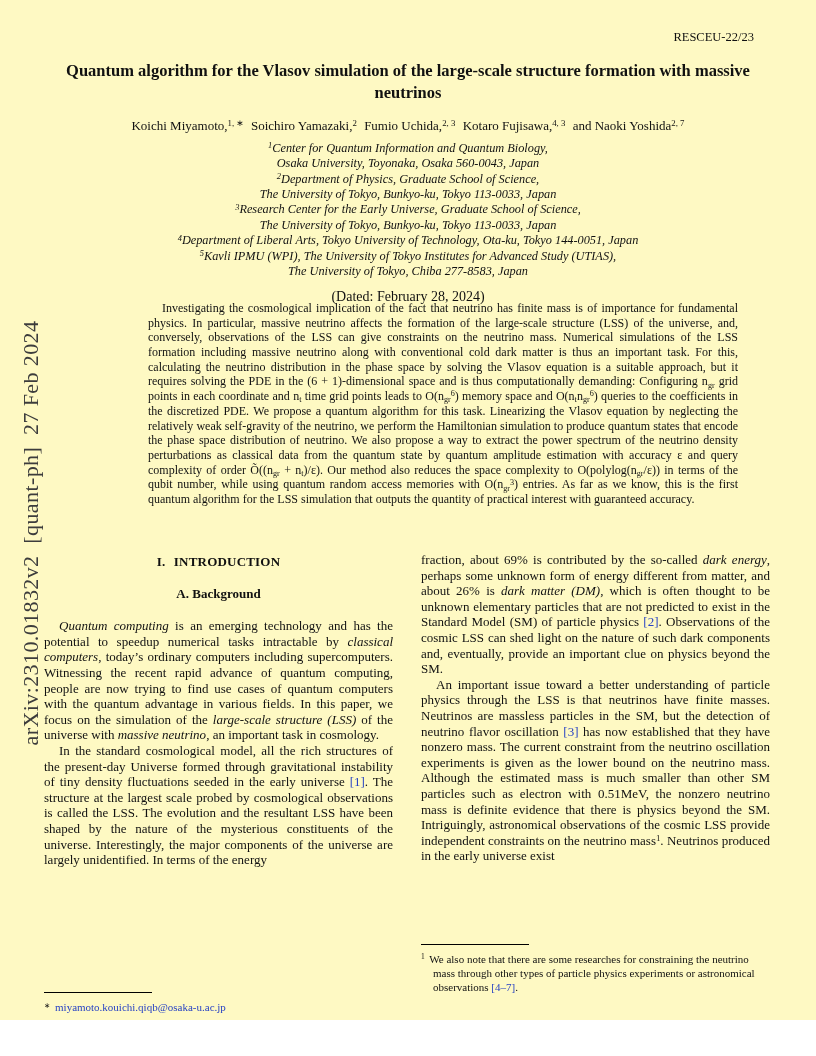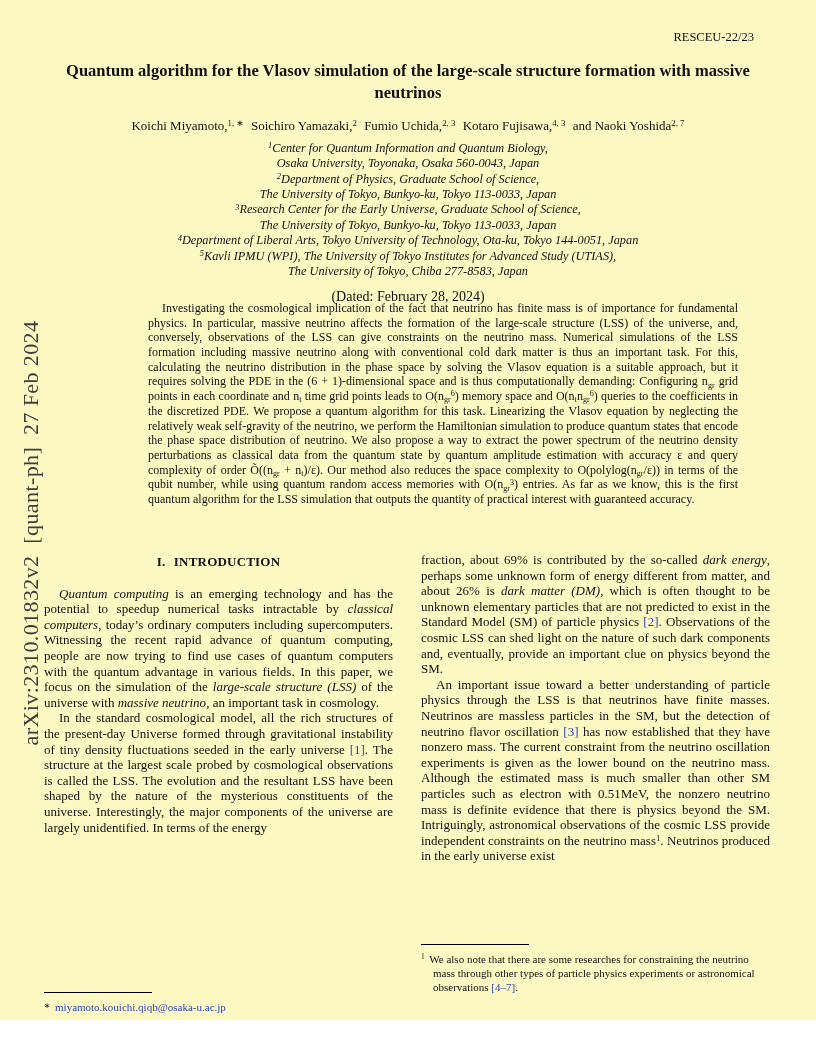--- a/index.html
+++ b/index.html
@@ -119,20 +119,21 @@
   </header>
 
   <section class="abstract">
     <p>Investigating the cosmological implication of the fact that neutrino has finite mass is of importance for fundamental physics. In particular, massive neutrino affects the formation of the large-scale structure (LSS) of the universe, and, conversely, observations of the LSS can give constraints on the neutrino mass. Numerical simulations of the LSS formation including massive neutrino along with conventional cold dark matter is thus an important task. For this, calculating the neutrino distribution in the phase space by solving the Vlasov equation is a suitable approach, but it requires solving the PDE in the (6 + 1)-dimensional space and is thus computationally demanding: Configuring n<sub>gr</sub> grid points in each coordinate and n<sub>t</sub> time grid points leads to O(n<sub>gr</sub><sup>6</sup>) memory space and O(n<sub>t</sub>n<sub>gr</sub><sup>6</sup>) queries to the coefficients in the discretized PDE. We propose a quantum algorithm for this task. Linearizing the Vlasov equation by neglecting the relatively weak self-gravity of the neutrino, we perform the Hamiltonian simulation to produce quantum states that encode the phase space distribution of neutrino. We also propose a way to extract the power spectrum of the neutrino density perturbations as classical data from the quantum state by quantum amplitude estimation with accuracy ε and query complexity of order Õ((n<sub>gr</sub> + n<sub>t</sub>)/ε). Our method also reduces the space complexity to O(polylog(n<sub>gr</sub>/ε)) in terms of the qubit number, while using quantum random access memories with O(n<sub>gr</sub><sup>3</sup>) entries. As far as we know, this is the first quantum algorithm for the LSS simulation that outputs the quantity of practical interest with guaranteed accuracy.</p>
   </section>
 
   <div class="columns">
 
     <div class="col">
       <h2 class="sec-heading">I. INTRODUCTION</h2>
+      <h3 class="subsec-heading">A. Background</h3>
       <p class="para"><em>Quantum computing</em> is an emerging technology and has the potential to speedup numerical tasks intractable by <em>classical computers</em>, today’s ordinary computers including supercomputers. Witnessing the recent rapid advance of quantum computing, people are now trying to find use cases of quantum computers with the quantum advantage in various fields. In this paper, we focus on the simulation of the <em>large-scale structure (LSS)</em> of the universe with <em>massive neutrino</em>, an important task in cosmology.</p>
       <p class="para">In the standard cosmological model, all the rich structures of the present-day Universe formed through gravitational instability of tiny density fluctuations seeded in the early universe <span class="cite">[1]</span>. The structure at the largest scale probed by cosmological observations is called the LSS. The evolution and the resultant LSS have been shaped by the nature of the mysterious constituents of the universe. Interestingly, the major components of the universe are largely unidentified. In terms of the energy</p>
 
       <div class="footnote">
         <div class="footnote-rule"></div>
         <p class="footnote-text"><sup class="fn-marker">∗</sup> <span class="link">miyamoto.kouichi.qiqb@osaka-u.ac.jp</span></p>
       </div>
     </div>
 
     <div class="col">

